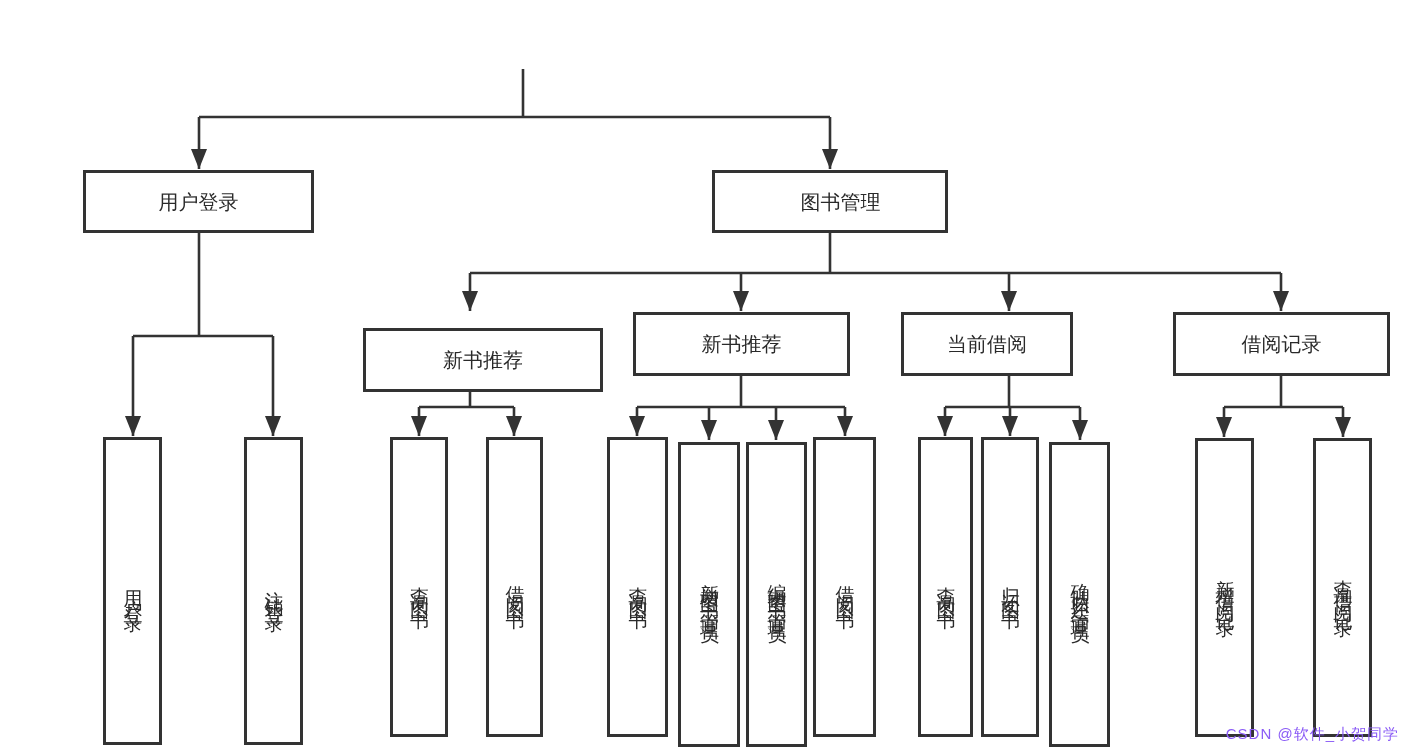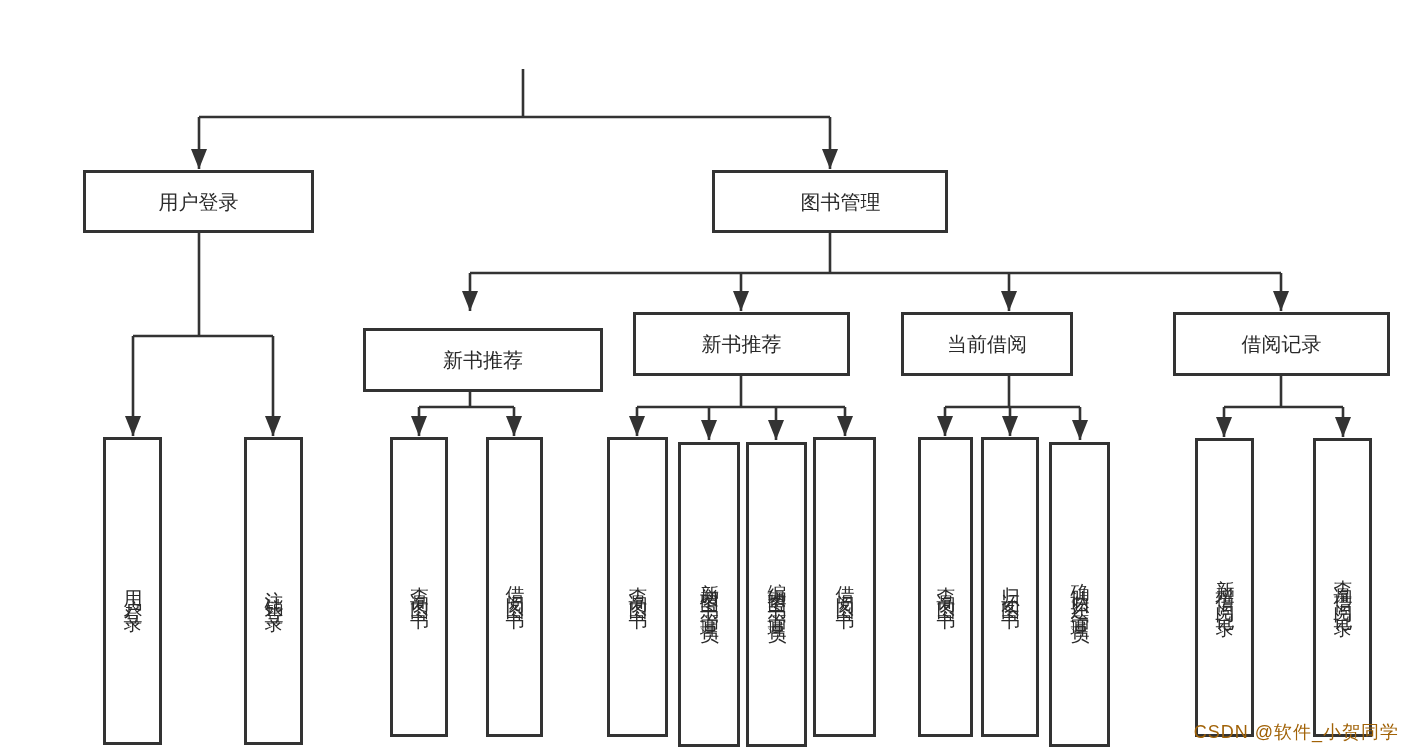--- a/index.html
+++ b/index.html
@@ -40,22 +40,22 @@
     font-size: 19px;
     letter-spacing: 8px;
   }
   .vbox.long {
     letter-spacing: 6px;
   }
   #watermark {
     position: absolute;
     right: 6px;
     bottom: 3px;
-    font-size: 18px;
-    color: #a16207;
+    font-size: 15px;
+    color: #8b5cf6;
     letter-spacing: 1px;
     z-index: 10;
     white-space: nowrap;
   }
 </style>
 </head>
 <body>
 
 <div id="canvas">
 

